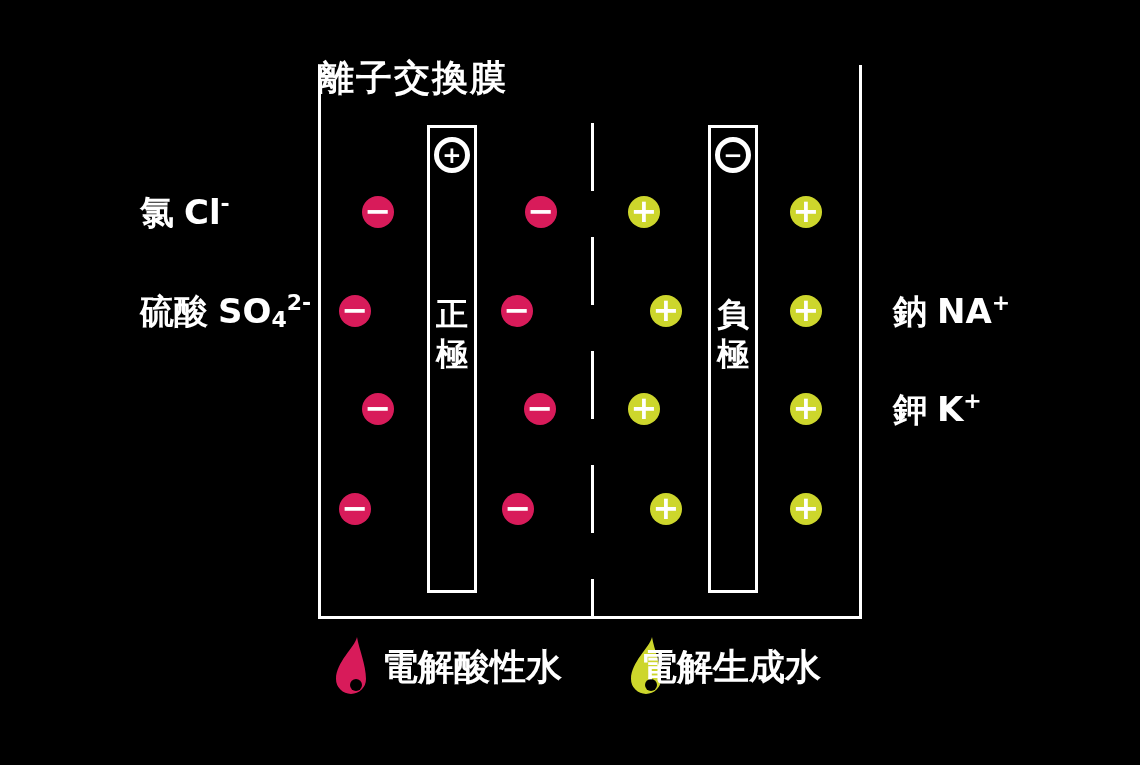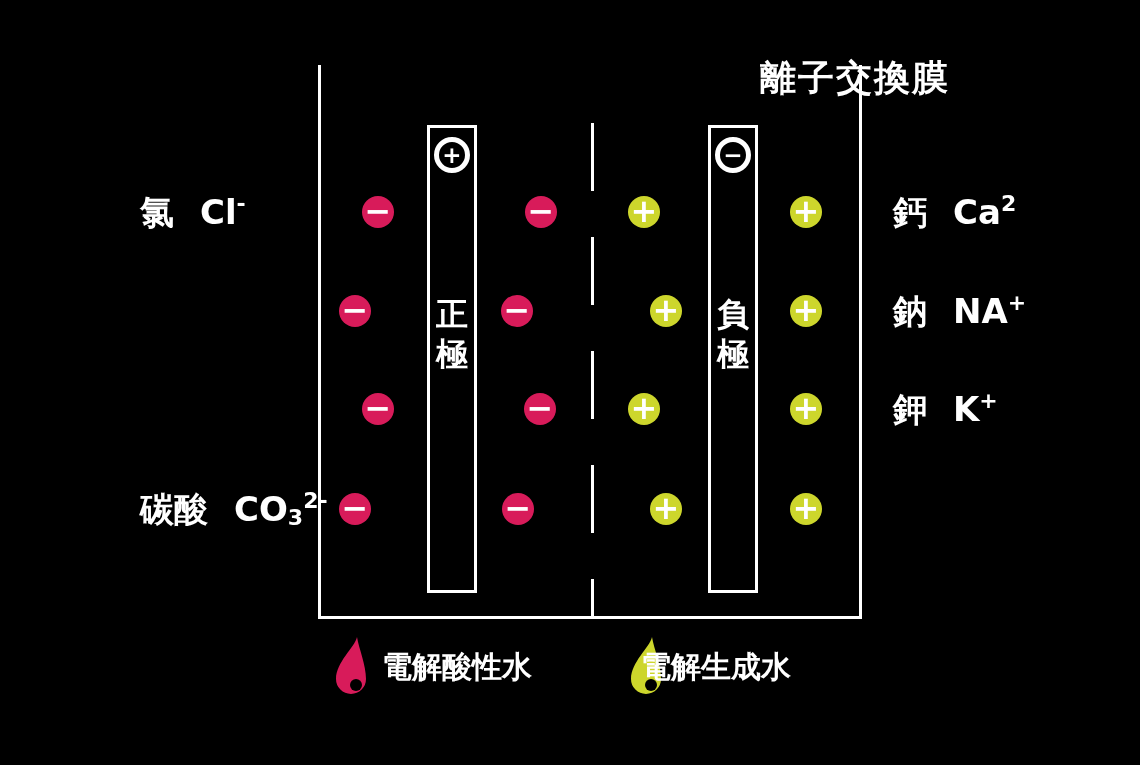--- a/index.html
+++ b/index.html
@@ -1,46 +1,46 @@
 <!DOCTYPE html>
 <html><head>
 <meta charset="utf-8">
 <style>
   html,body{margin:0;padding:0;background:#000;}
   .stage{position:relative;width:1140px;height:765px;background:#000;overflow:hidden;
          font-family:"DejaVu Sans","Liberation Sans",sans-serif;color:#fff;}
   .abs{position:absolute;}
-  .diagram-title{left:318px;top:54px;width:632px;text-align:right;
+  .diagram-title{left:318px;top:54px;width:632px;text-align:left;
                  font-size:36px;font-weight:bold;letter-spacing:2px;}
   .tank{left:318px;top:65px;width:544px;height:554px;box-sizing:border-box;
         border-left:3px solid #fff;border-right:3px solid #fff;border-bottom:3px solid #fff;}
   .membrane-line{left:591px;top:123px;width:3px;height:496px;
         background:repeating-linear-gradient(to bottom,#fff 0 68px,transparent 68px 114px);}
   .electrode{top:125px;width:50px;height:468px;border:3px solid #fff;box-sizing:border-box;}
   .electrode.pos{left:427px;}
   .electrode.neg{left:708px;}
   .terminal{position:absolute;top:9px;left:50%;transform:translateX(-50%);
         width:36px;height:36px;border:5px solid #fff;border-radius:50%;box-sizing:border-box;
         display:flex;align-items:center;justify-content:center;
         font-size:23px;font-weight:bold;line-height:1;}
   .electrode-label{position:absolute;top:206px;left:0;right:0;transform:translateY(-50%);
         display:flex;flex-direction:column;align-items:center;
         font-size:32px;font-weight:bold;line-height:40px;}
   .ion{position:absolute;width:32px;height:32px;border-radius:50%;
         display:flex;align-items:center;justify-content:center;}
   .ion .sym{font-size:32px;font-weight:bold;color:#fff;line-height:1;margin-top:-3px;}
   .ion-label{position:absolute;height:48px;line-height:48px;font-size:34px;font-weight:bold;
         white-space:nowrap;}
-  .ion-label .formula{margin-left:26px;}
+  .ion-label .formula{margin-left:10px;}
   .ion-label sub{font-size:22px;font-weight:bold;vertical-align:-4px;line-height:0;}
   .ion-label sup{font-size:22px;font-weight:bold;vertical-align:13px;line-height:0;}
   .left-label{left:140px;}
   .right-label{left:893px;}
   .drop{position:absolute;width:38px;height:64px;}
-  .legend-label{position:absolute;font-size:30px;font-weight:bold;line-height:42px;white-space:nowrap;}
+  .legend-label{position:absolute;font-size:36px;font-weight:bold;line-height:42px;white-space:nowrap;}
 </style>
 </head>
 <body>
 
 <div class="stage">
 
   <div class="abs diagram-title">離子交換膜</div>
 
   <div class="abs tank"></div>
 
@@ -62,27 +62,24 @@
     </div>
     <div class="electrode-label">
       <span>負</span>
       <span>極</span>
     </div>
   </div>
 
   <div class="ion-label left-label" style="top:188px">
     <span>氯</span><span class="formula"><span>Cl</span><sub></sub><sup>-</sup></span>
   </div>
-  <div class="ion-label left-label" style="top:485px">
-    <span>碳酸</span><span class="formula"><span>CO</span><sub>3</sub><sup>2-</sup></span>
+  <div class="ion-label left-label" style="top:287px">
+    <span>硫酸</span><span class="formula"><span>SO</span><sub>4</sub><sup>2-</sup></span>
   </div>
 
-  <div class="ion-label right-label" style="top:188px">
-    <span>鈣</span><span class="formula"><span>Ca</span><sub></sub><sup>2</sup></span>
-  </div>
   <div class="ion-label right-label" style="top:385px">
     <span>鉀</span><span class="formula"><span>K</span><sub></sub><sup>+</sup></span>
   </div>
   <div class="ion-label right-label" style="top:287px">
     <span>鈉</span><span class="formula"><span>NA</span><sub></sub><sup>+</sup></span>
   </div>
 
   <div class="ion" style="left: 362px; top: 196px; background-color: rgb(216, 27, 90);">
       <span class="sym">−</span>
     </div>

